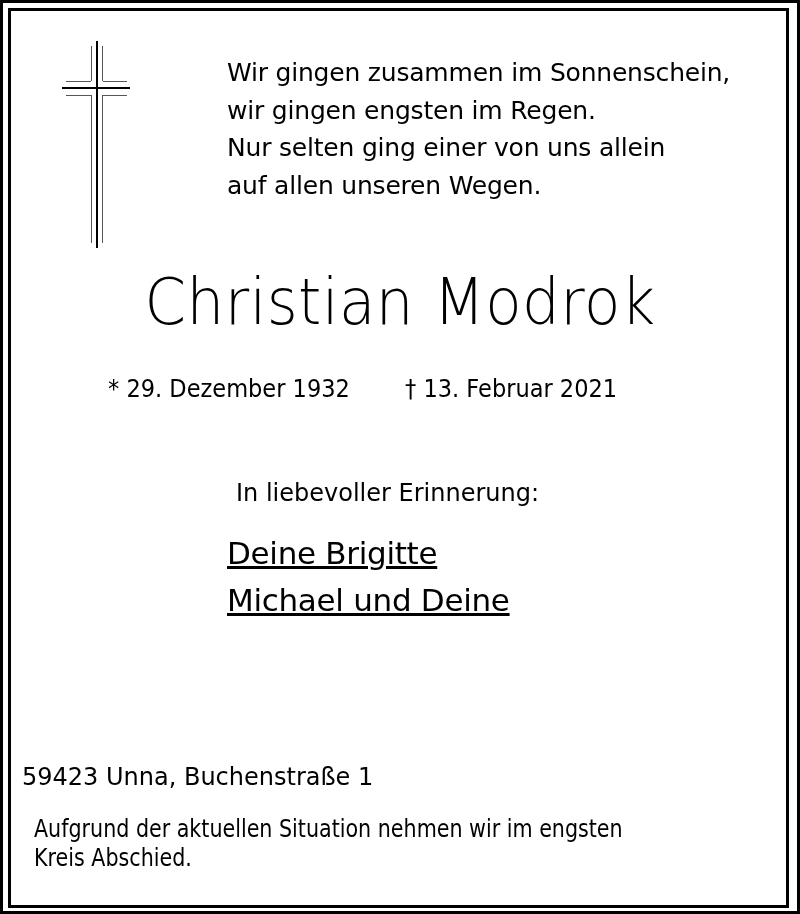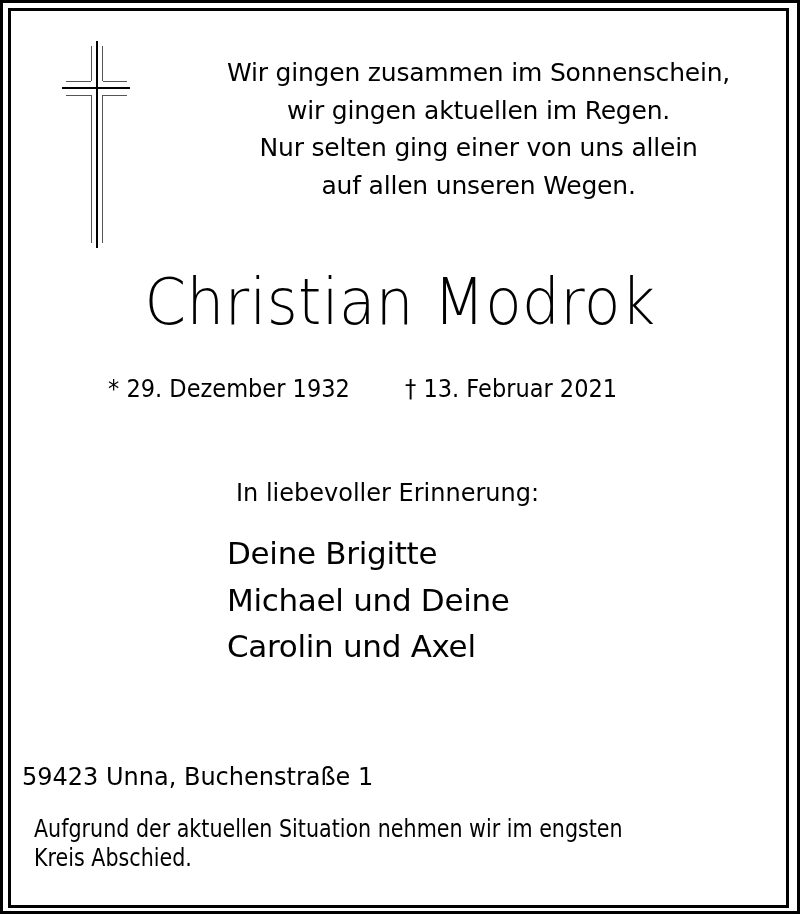--- a/index.html
+++ b/index.html
@@ -37,21 +37,21 @@
     .cross { position: absolute; left: 0; top: 0; width: 200px; height: 260px; }
     .cross .l { position: absolute; background: #000; }
     .cross .thin { background: #555; }
 
     .poem {
       left: 227px; top: 54px;
       font-size: 25px;
       line-height: 37.5px;
       letter-spacing: -0.2px;
     }
-    .poem div { white-space: nowrap; text-align: center; }
+    .poem div { white-space: nowrap; }
 
     .name {
       left: 0; width: 800px; top: 262px;
       text-align: center;
       font-family: "DejaVu Sans", sans-serif;
       font-weight: 300;
       font-size: 64px;
       line-height: 80px;
       letter-spacing: 0.5px;
       transform: scaleX(0.93);
@@ -70,21 +70,21 @@
       left: 236px; top: 478px;
       font-size: 24px; line-height: 30px;
     }
 
     .family {
       left: 227px; top: 530px;
       font-size: 31px;
       line-height: 46.5px;
       letter-spacing: -0.3px;
     }
-    .family div { white-space: nowrap; }
+    .family div { white-space: nowrap; text-decoration: underline; }
 
     .address {
       left: 22px; top: 762px;
       font-size: 24px; line-height: 30px;
     }
 
     .notice {
       left: 34px; top: 815px;
       font-size: 24px; line-height: 29px;
       transform: scaleX(0.86);
@@ -110,36 +110,35 @@
   <div class="l" style="left:62px; top:87px; width:68px; height:2px;"></div>
 
   <div class="l thin" style="left:66px; top:81px; width:25px; height:1px;"></div>
   <div class="l thin" style="left:103px; top:81px; width:24px; height:1px;"></div>
   <div class="l thin" style="left:66px; top:95px; width:25px; height:1px;"></div>
   <div class="l thin" style="left:103px; top:95px; width:24px; height:1px;"></div>
 </div>
 
 <div class="abs poem">
   <div>Wir gingen zusammen im Sonnenschein,</div>
-  <div>wir gingen aktuellen im Regen.</div>
+  <div>wir gingen engsten im Regen.</div>
   <div>Nur selten ging einer von uns allein</div>
   <div>auf allen unseren Wegen.</div>
 </div>
 
 <div class="abs name">Christian Modrok</div>
 
 <div class="abs dates date-born">* 29. Dezember 1932</div>
 <div class="abs dates date-died">† 13. Februar 2021</div>
 
 <div class="abs memory">In liebevoller Erinnerung:</div>
 
 <div class="abs family">
   <div>Deine Brigitte</div>
   <div>Michael und Deine</div>
-  <div>Carolin und Axel</div>
 </div>
 
 <div class="abs address">59423 Unna, Buchenstraße 1</div>
 
 <div class="abs notice">
   <div>Aufgrund der aktuellen Situation nehmen wir im engsten</div>
   <div>Kreis Abschied.</div>
 </div>
 
 </body></html>

